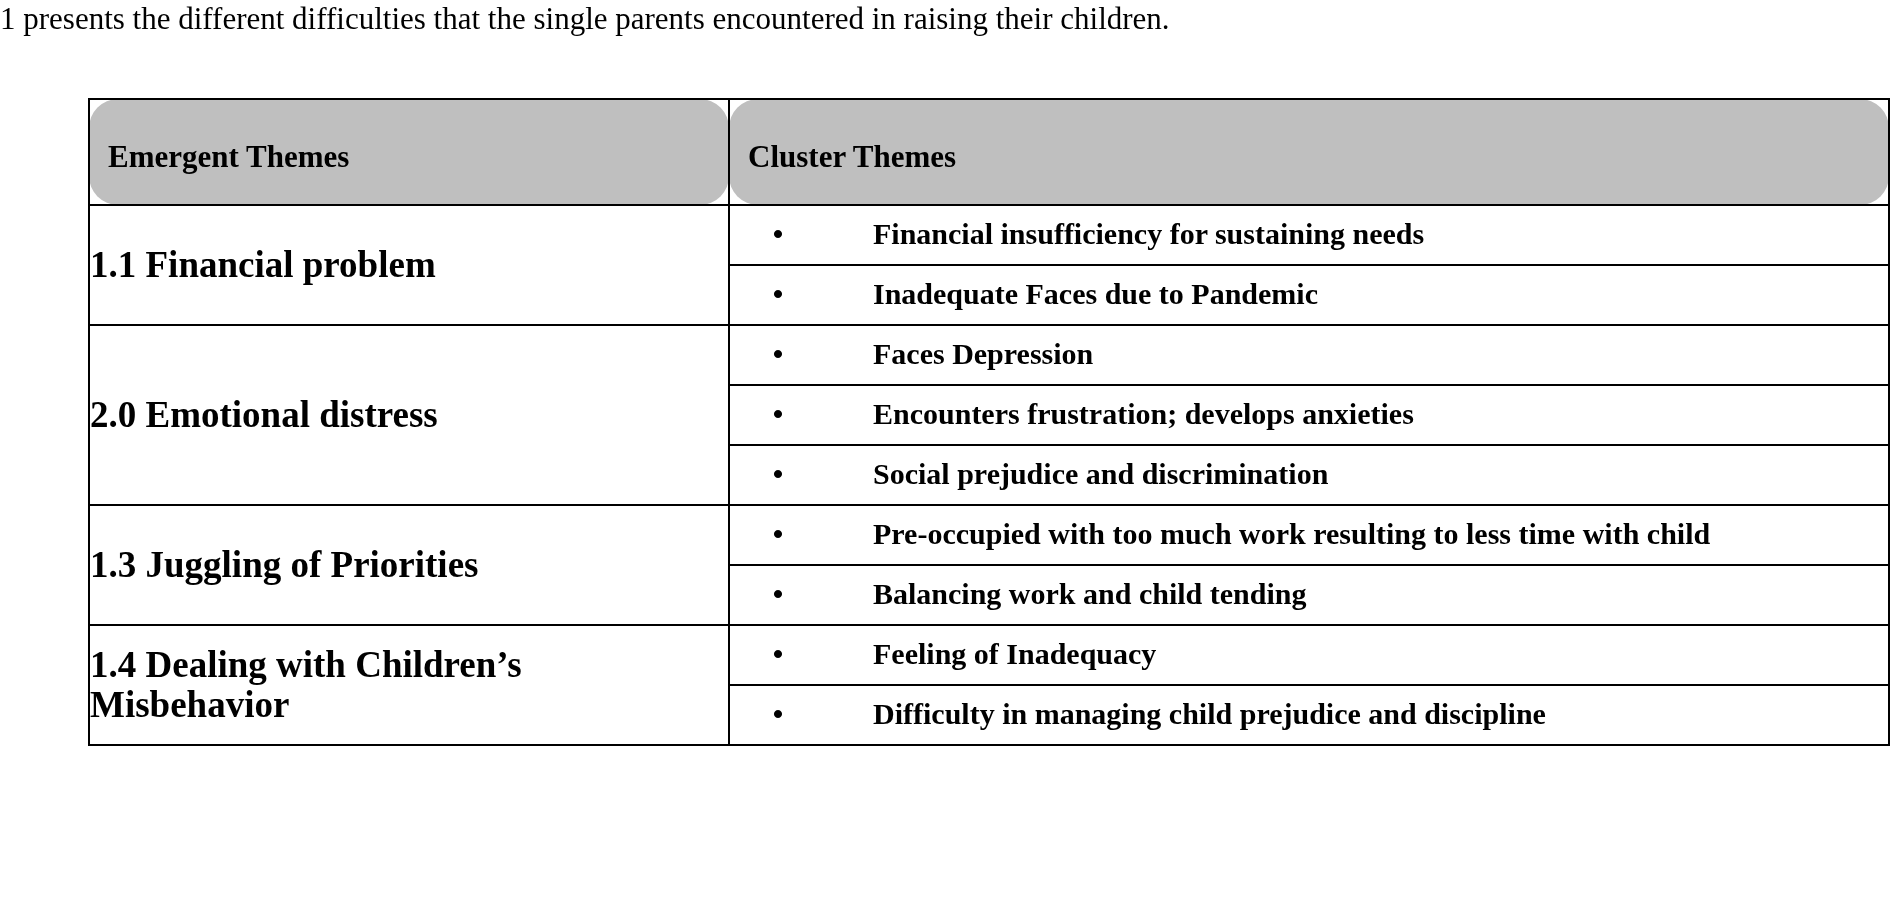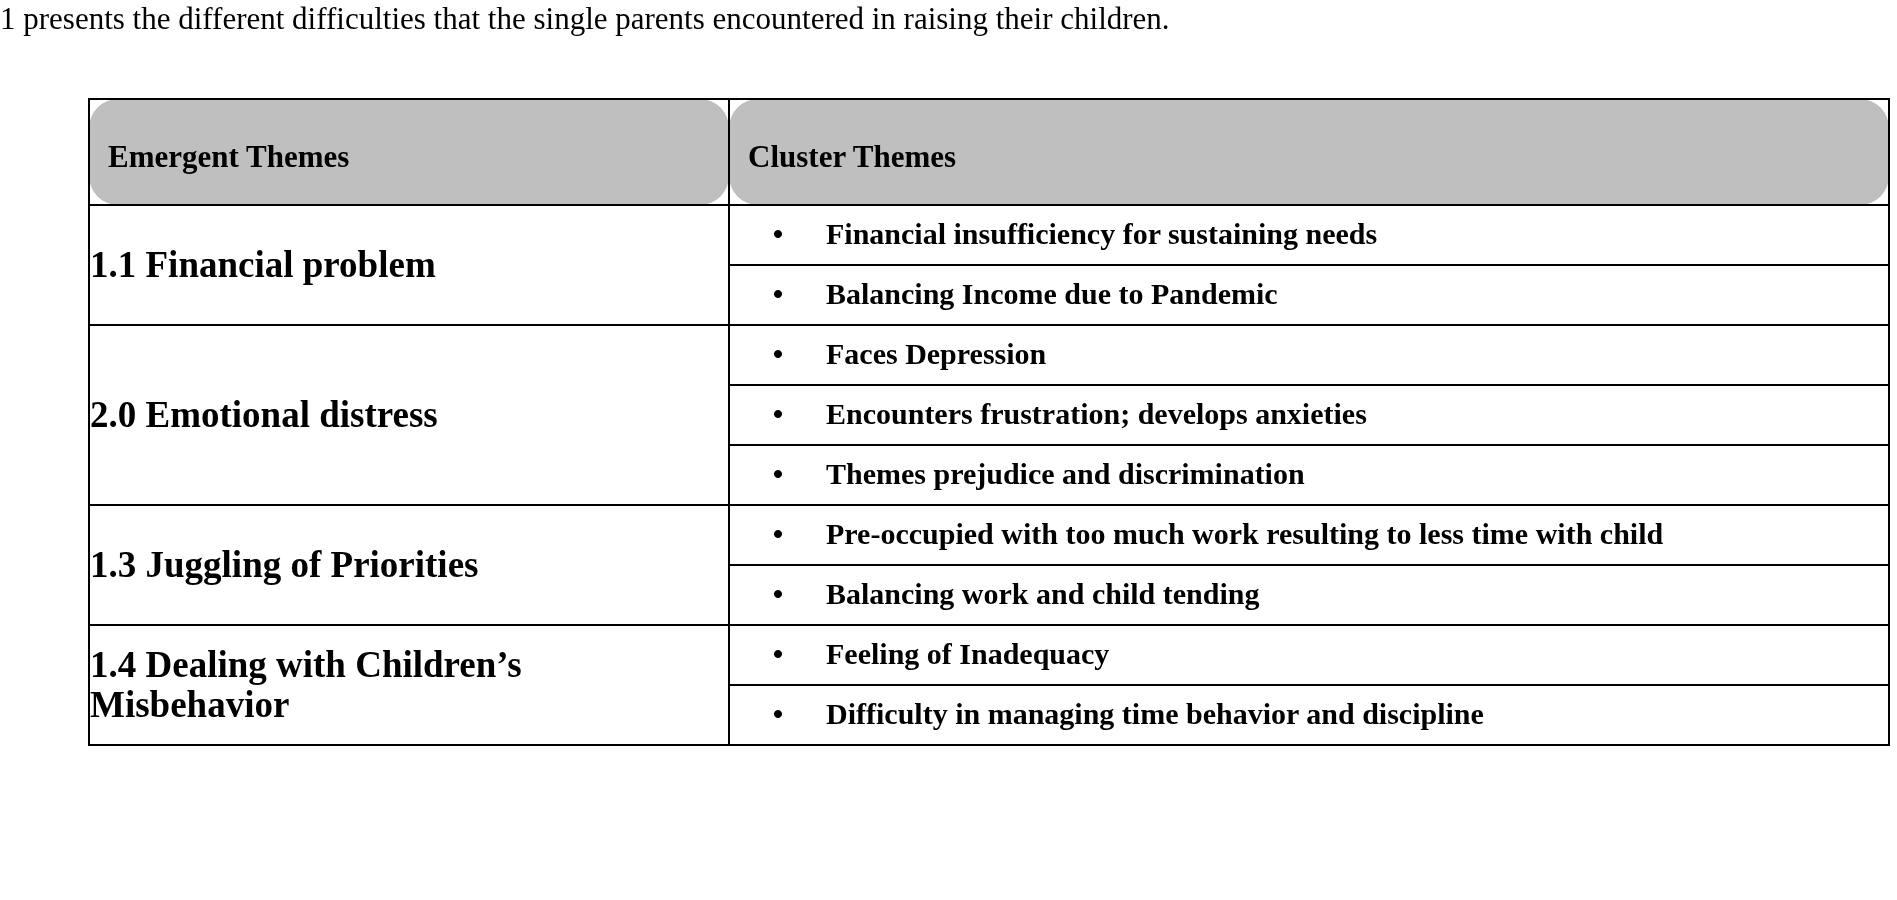--- a/index.html
+++ b/index.html
@@ -108,20 +108,21 @@
     font-size: 30px;
     line-height: 44px;
     font-weight: bold;
   }
   .bullet-text {
     flex: 1 1 auto;
     font-size: 30px;
     font-weight: bold;
     line-height: 44px;
     padding-right: 16px;
+    margin-left: 47px;
   }
   .cell-group {
     border-left: 2px solid #000000;
   }
 </style>
 </head>
 <body>
 
 <div class="page">
 
@@ -155,21 +156,21 @@
                 <div class="bullet-row">
                   <span class="bullet-dot">•</span>
                   <span class="bullet-text">Financial insufficiency for sustaining needs</span>
                 </div>
               </td>
             </tr>
             <tr>
               <td>
                 <div class="bullet-row">
                   <span class="bullet-dot">•</span>
-                  <span class="bullet-text">Balancing Income due to Pandemic</span>
+                  <span class="bullet-text">Inadequate Faces due to Pandemic</span>
                 </div>
               </td>
             </tr>
           </tbody>
             </table>
         </td>
       </tr>
 
       <tr>
         <td class="emergent">2.0 Emotional distress</td>
@@ -189,21 +190,21 @@
                 <div class="bullet-row">
                   <span class="bullet-dot">•</span>
                   <span class="bullet-text">Encounters frustration; develops anxieties</span>
                 </div>
               </td>
             </tr>
             <tr>
               <td>
                 <div class="bullet-row">
                   <span class="bullet-dot">•</span>
-                  <span class="bullet-text">Themes prejudice and discrimination</span>
+                  <span class="bullet-text">Social prejudice and discrimination</span>
                 </div>
               </td>
             </tr>
           </tbody>
             </table>
         </td>
       </tr>
 
       <tr>
         <td class="emergent">1.3 Juggling of Priorities</td>
@@ -241,21 +242,21 @@
                 <div class="bullet-row">
                   <span class="bullet-dot">•</span>
                   <span class="bullet-text">Feeling of Inadequacy</span>
                 </div>
               </td>
             </tr>
             <tr>
               <td>
                 <div class="bullet-row">
                   <span class="bullet-dot">•</span>
-                  <span class="bullet-text">Difficulty in managing time behavior and discipline</span>
+                  <span class="bullet-text">Difficulty in managing child prejudice and discipline</span>
                 </div>
               </td>
             </tr>
           </tbody>
             </table>
         </td>
       </tr>
 
     </tbody>
   </table>

